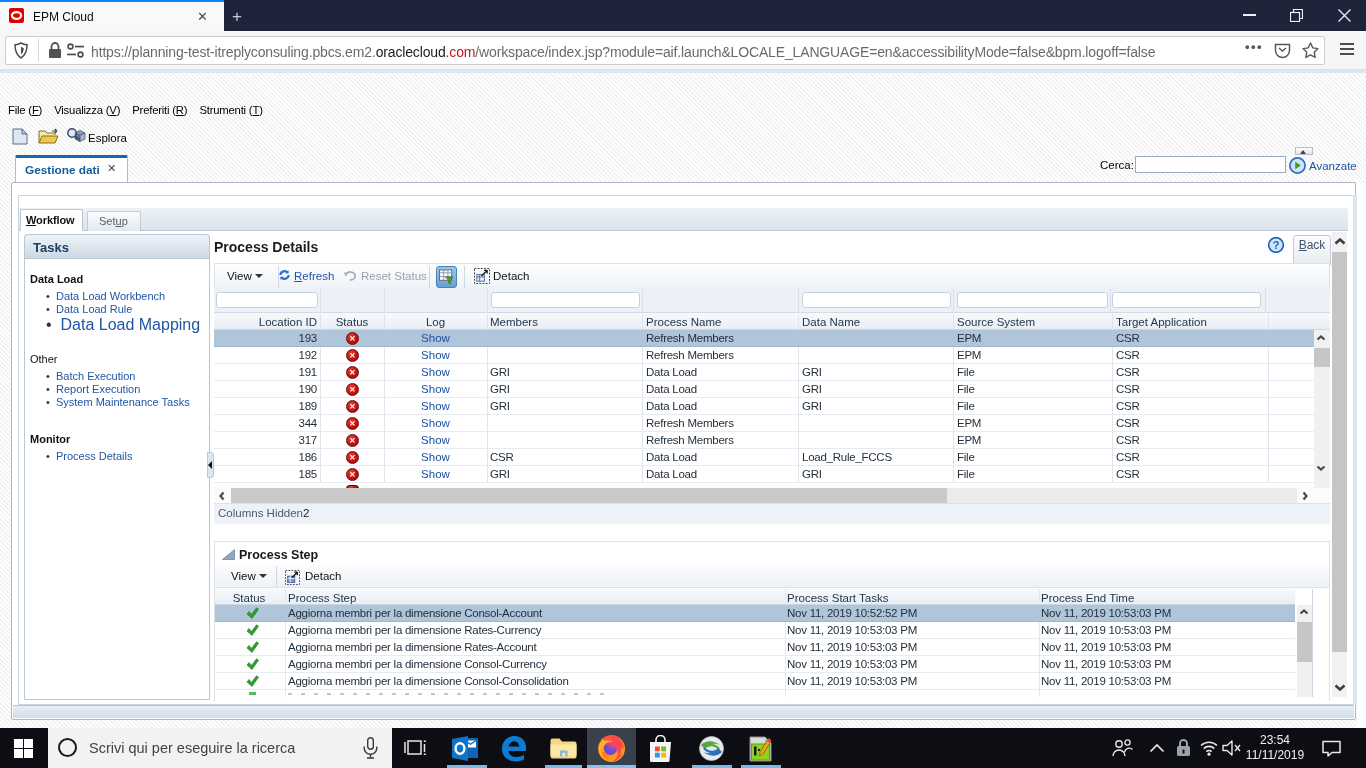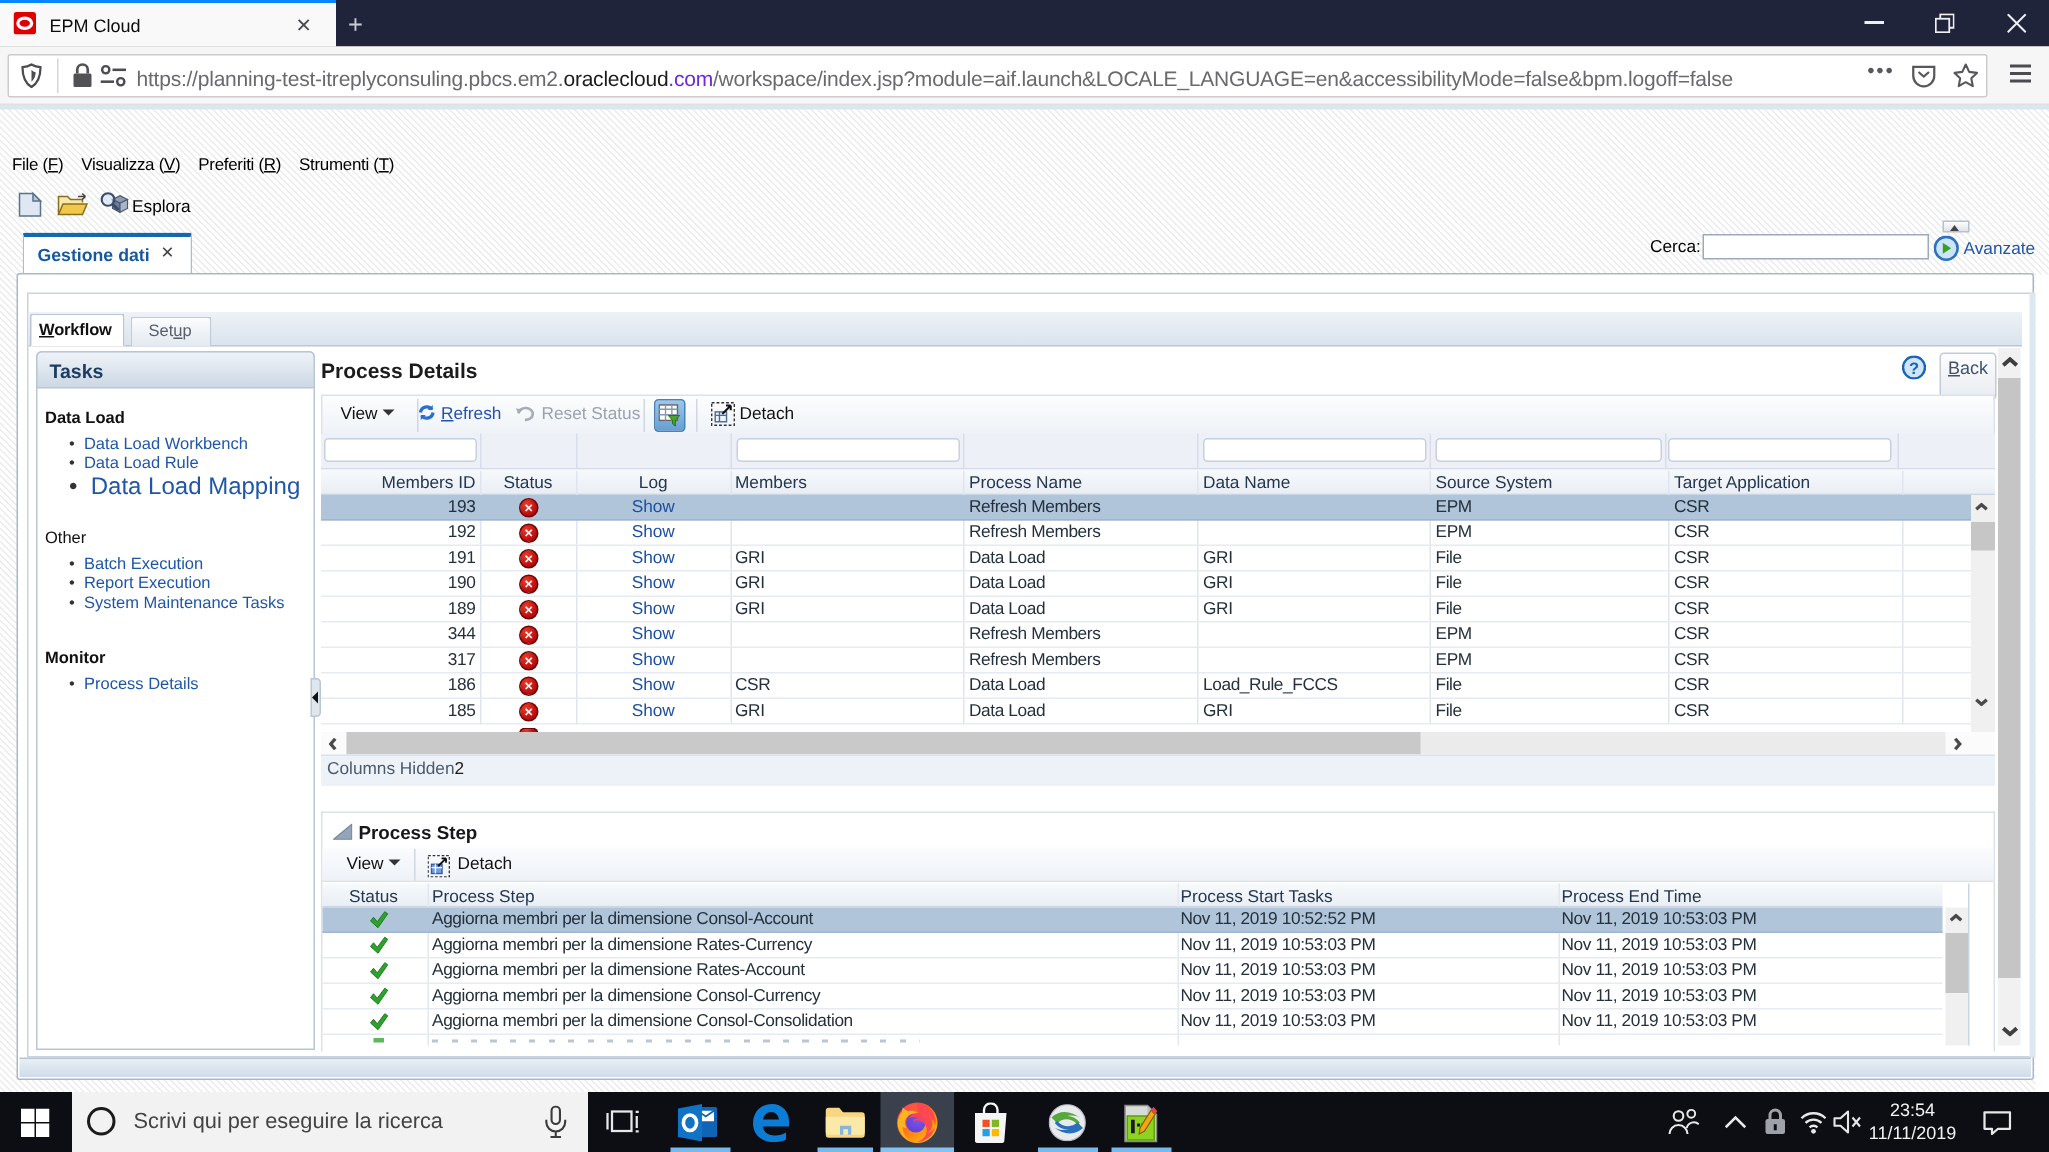--- a/index.html
+++ b/index.html
@@ -68,21 +68,21 @@
   <rect x="1" y="7" width="12" height="9" rx="1" fill="#515156"></rect>
   <path d="M3.5 7 V4.5 a3.5 3.5 0 0 1 7 0 V7" fill="none" stroke="#515156" stroke-width="1.8"></path>
 </svg>
 
 <svg class="a" style="left:67px;top:43px" width="17" height="15" viewBox="0 0 17 15">
   <circle cx="3.5" cy="3.5" r="2.4" fill="none" stroke="#4c4c50" stroke-width="1.6"></circle>
   <rect x="8" y="2.7" width="9" height="1.7" fill="#4c4c50"></rect>
   <rect x="0" y="10.6" width="9" height="1.7" fill="#4c4c50"></rect>
   <circle cx="13.5" cy="11.5" r="2.4" fill="none" stroke="#4c4c50" stroke-width="1.6"></circle>
 </svg>
-<div class="a" style="left:91px;top:44px;font-size:14px;letter-spacing:-0.15px;color:#6a6a6e">https://planning-test-itreplyconsuling.pbcs.em2.<span style="color:#1b1b1d">oraclecloud</span><span style="color:#6d28d9">.com</span>/workspace/index.jsp?module=aif.launch&amp;LOCALE_LANGUAGE=en&amp;accessibilityMode=false&amp;bpm.logoff=false</div>
+<div class="a" style="left:91px;top:44px;font-size:14px;letter-spacing:-0.15px;color:#6a6a6e">https://planning-test-itreplyconsuling.pbcs.em2.<span style="color:#1b1b1d">oraclecloud</span><span style="color:#b91c1c">.com</span>/workspace/index.jsp?module=aif.launch&amp;LOCALE_LANGUAGE=en&amp;accessibilityMode=false&amp;bpm.logoff=false</div>
 
 <div class="a" style="left:1245px;top:39px;font-size:13px;letter-spacing:1.5px;color:#58585c;font-weight:700">•••</div>
 <svg class="a" style="left:1274px;top:43px" width="17" height="16" viewBox="0 0 17 16">
   <path d="M1.5 1.5 h14 v6 a7 7 0 0 1 -14 0 Z" fill="none" stroke="#58585c" stroke-width="1.5"></path>
   <path d="M5 5 l3.5 3 l3.5 -3" fill="none" stroke="#58585c" stroke-width="1.5"></path>
 </svg>
 <svg class="a" style="left:1302px;top:42px" width="17" height="17" viewBox="0 0 17 17">
   <path d="M8.5 1 L10.8 5.9 L16 6.6 L12.2 10.2 L13.2 15.4 L8.5 12.8 L3.8 15.4 L4.8 10.2 L1 6.6 L6.2 5.9 Z" fill="none" stroke="#58585c" stroke-width="1.4" stroke-linejoin="round"></path>
 </svg>
 <div class="a" style="left:1340px;top:43px;width:14px;height:2px;background:#4c4c50;box-shadow:0 5px 0 #4c4c50,0 10px 0 #4c4c50"></div>
@@ -201,21 +201,21 @@
 <div class="a fdiv" style="left:953px"></div>
 <div class="a fdiv" style="left:1110px"></div>
 <div class="a fdiv" style="left:1265px"></div>
 <div class="a finp" style="left:216px;width:102px"></div>
 <div class="a finp" style="left:491px;width:149px"></div>
 <div class="a finp" style="left:802px;width:149px"></div>
 <div class="a finp" style="left:957px;width:151px"></div>
 <div class="a finp" style="left:1112px;width:149px"></div>
 
 <div class="a" style="left:214px;top:313px;width:1116px;height:17px;background:linear-gradient(#f7fafc,#e9eef5);border-bottom:1px solid #ccd6e2;box-sizing:border-box"></div>
-<div class="a hdr" style="left:214px;top:316px;width:103px;text-align:right">Members ID</div>
+<div class="a hdr" style="left:214px;top:316px;width:103px;text-align:right">Location ID</div>
 <div class="a hdr" style="left:320px;top:316px;width:64px;text-align:center">Status</div>
 <div class="a hdr" style="left:384px;top:316px;width:103px;text-align:center">Log</div>
 <div class="a hdr" style="left:490px;top:316px">Members</div>
 <div class="a hdr" style="left:646px;top:316px">Process Name</div>
 <div class="a hdr" style="left:802px;top:316px">Data Name</div>
 <div class="a hdr" style="left:957px;top:316px">Source System</div>
 <div class="a hdr" style="left:1116px;top:316px">Target Application</div>
 
 <div class="a colline" style="left:320px"></div>
 <div class="a colline" style="left:384px"></div>

